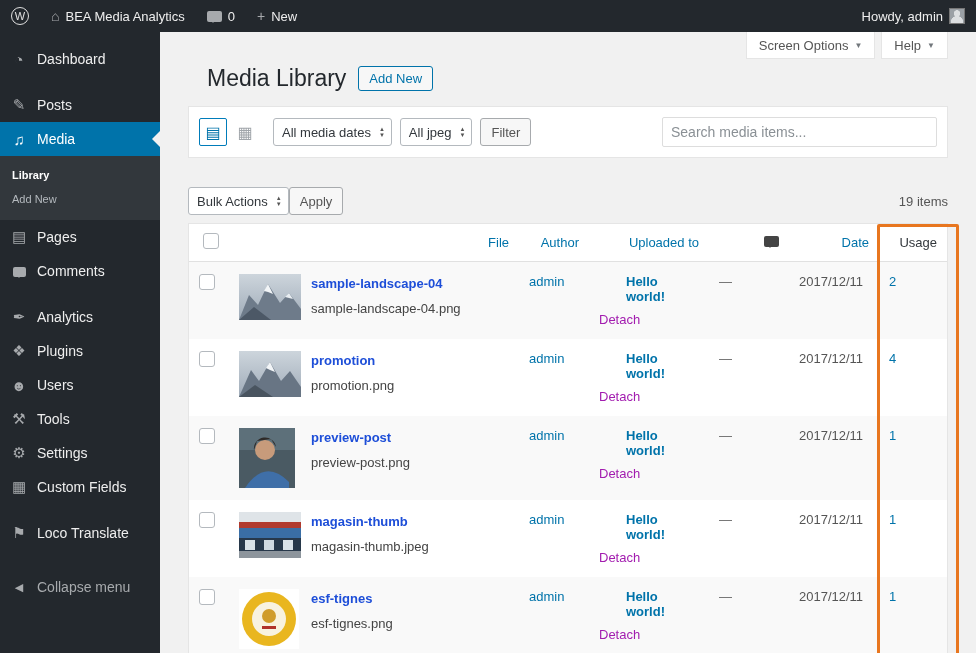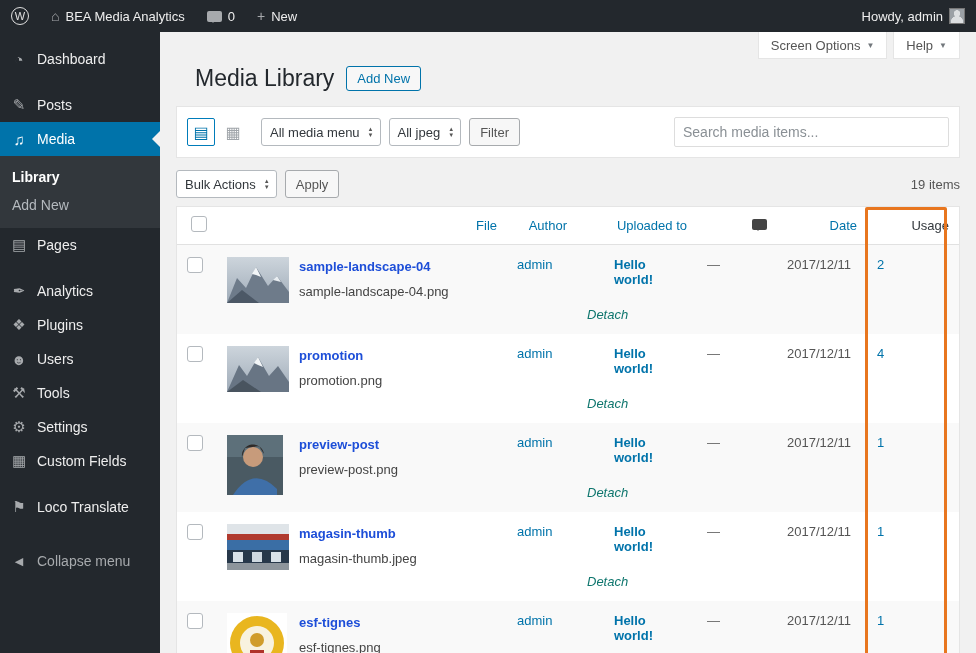--- a/index.html
+++ b/index.html
@@ -29,29 +29,29 @@
              padding-top:10px; }
   .menu-item { position:relative; display:flex; align-items:center; gap:9px; height:34px; padding:0 0 0 10px;
                font-size:14px; cursor:pointer; color:#eee; }
   .menu-item .mi { width:18px; text-align:center; color:#a7aaad; font-size:15px; flex:0 0 18px; }
   .menu-item.active { background:#0073aa; color:#fff; }
   .menu-item.active .mi { color:#fff; }
   .menu-item.active::after { content:""; position:absolute; right:0; top:50%; margin-top:-8px;
                              border:8px solid transparent; border-right-color:#f1f1f1; }
   .menu-gap { height:12px; }
   .submenu { background:#32373c; padding:7px 0 9px; }
-  .submenu-item { padding:6px 12px; font-size:14px; color:#b4b9be; cursor:pointer; }
+  .submenu-item { padding:6px 12px; font-size:11px; color:#b4b9be; cursor:pointer; }
   .submenu-item.current { color:#fff; font-weight:bold; }
   .collapse { margin-top:8px; }
   .collapse .mi { font-size:11px; }
   .collapse span.lbl { color:#a7aaad; }
 
   
   .content { position:absolute; top:32px; left:160px; right:0; bottom:0; background:#f1f1f1;
-             padding:0 16px; overflow:hidden; }
+             padding:0 28px; overflow:hidden; }
   .tabs-row { display:flex; justify-content:flex-end; gap:6px; height:27px; }
   .meta-tab { background:#fff; border:1px solid #e5e5e5; border-top:none; padding:4px 12px;
               color:#555; font-size:13px; display:flex; align-items:center; gap:6px; cursor:pointer; }
   .meta-tab .caret { font-size:8px; color:#72777c; }
 
   .page-header { display:flex; align-items:center; margin-top:6px;margin-left:19px; }
   .page-title { font-size:23px; font-weight:400; color:#23282d; }
   .add-new-btn { margin-left:12px; background:#f7f7f7; border:1px solid #0073aa; color:#0073aa;
                  padding:4px 10px; font-size:13px; border-radius:3px; cursor:pointer; }
 
@@ -65,41 +65,41 @@
   .fake-select { background:#fff; border:1px solid #b4b9be; border-radius:3px; height:28px;
                  display:inline-flex; align-items:center; padding:0 6px 0 8px; gap:8px; font-size:13px;
                  color:#32373c; cursor:pointer; }
   .fake-select .arrows { display:flex; flex-direction:column; font-size:6px; line-height:6px; color:#555; }
   .btn-secondary { background:#f7f7f7; border:1px solid #a7aaad; border-radius:3px; height:28px;
                    padding:0 10px; font-size:13px; color:#555; cursor:pointer; }
   .search-input { margin-left:auto; width:275px; height:30px; border:1px solid #ddd; border-radius:2px;
                   padding:0 8px; font-size:14px; font-family:"Liberation Sans", sans-serif; color:#32373c; }
   .search-input::placeholder { color:#8a9095; }
 
-  .bulk-row { display:flex; align-items:center; gap:8px; margin-top:12px; }
+  .bulk-row { display:flex; align-items:center; margin-top:29px; }
   .items-count { margin-left:auto; color:#555; font-size:13px; }
 
   .table-card { background:#fff; border:1px solid #e5e5e5; margin-top:8px; position:relative; }
   table { width:100%; border-collapse:collapse; table-layout:fixed; font-size:13px; }
   thead th { text-align:right; font-weight:400; padding:9px 10px; border-bottom:1px solid #e1e1e1; }
   thead th.sortable { color:#0073aa; cursor:pointer; }
   thead th.plain { color:#32373c; }
   tbody td { padding:12px 10px; vertical-align:top; }
   tbody tr.alt { background:#f9f9f9; }
   .cb { width:16px; height:16px; border:1px solid #b4b9be; border-radius:3px; background:#fff;
         display:inline-block; cursor:pointer; }
   .file-cell { display:flex; gap:10px; }
   .thumb { flex:0 0 62px; cursor:pointer; }
   .thumb svg { display:block; }
   .file-texts { display:flex; flex-direction:column; gap:10px; padding-top:2px; }
   .row-title { color:#1d4ed8; font-weight:bold; font-size:13px; cursor:pointer; }
   .row-filename { color:#444; }
   a.link, .link { color:#0073aa; text-decoration:none; cursor:pointer; }
   .uploaded-title { color:#0073aa; font-weight:bold; cursor:pointer;margin-left:27px; }
-  .detach { color:#0f766e; margin-top:20px; cursor:pointer;font-style:italic; }
+  .detach { color:#a21caf; margin-top:8px; cursor:pointer; }
   .dash { color:#666; }
   .date-cell { color:#555; }
   .usage-num { color:#0073aa; cursor:pointer; }
 
   .usage-highlight { position:absolute; top:0; bottom:0; left:688px; width:82px;
                      border:3px solid #e8761f; border-radius:2px; pointer-events:none; z-index:10; }
 </style>
 </head>
 <body>
 
@@ -144,20 +144,24 @@
       <span>Media</span>
     </div>
     <div class="submenu">
       <div class="submenu-item current">Library</div>
       <div class="submenu-item">Add New</div>
     </div>
     <div class="menu-item">
       <span class="mi">▤</span>
       <span>Pages</span>
     </div>
+    <div class="menu-item">
+      <span class="mi"><span class="bubble" style="width:13px;height:10px;"></span></span>
+      <span>Comments</span>
+    </div>
     <div class="menu-gap"></div>
     <div class="menu-item">
       <span class="mi">✒</span>
       <span>Analytics</span>
     </div>
     <div class="menu-item">
       <span class="mi">❖</span>
       <span>Plugins</span>
     </div>
     <div class="menu-item">
@@ -209,21 +213,21 @@
     <div class="filter-card">
       <span class="view-switch">
         <span class="view-btn current">
           <span>▤</span>
         </span>
         <span class="view-btn">
           <span>▦</span>
         </span>
       </span>
       <span class="fake-select">
-        <span>All media menu</span>
+        <span>All media dates</span>
         <span class="arrows">
             <span>▲</span>
             <span>▼</span>
           </span>
       </span>
       <span class="fake-select">
         <span>All jpeg</span>
         <span class="arrows">
             <span>▲</span>
             <span>▼</span>

